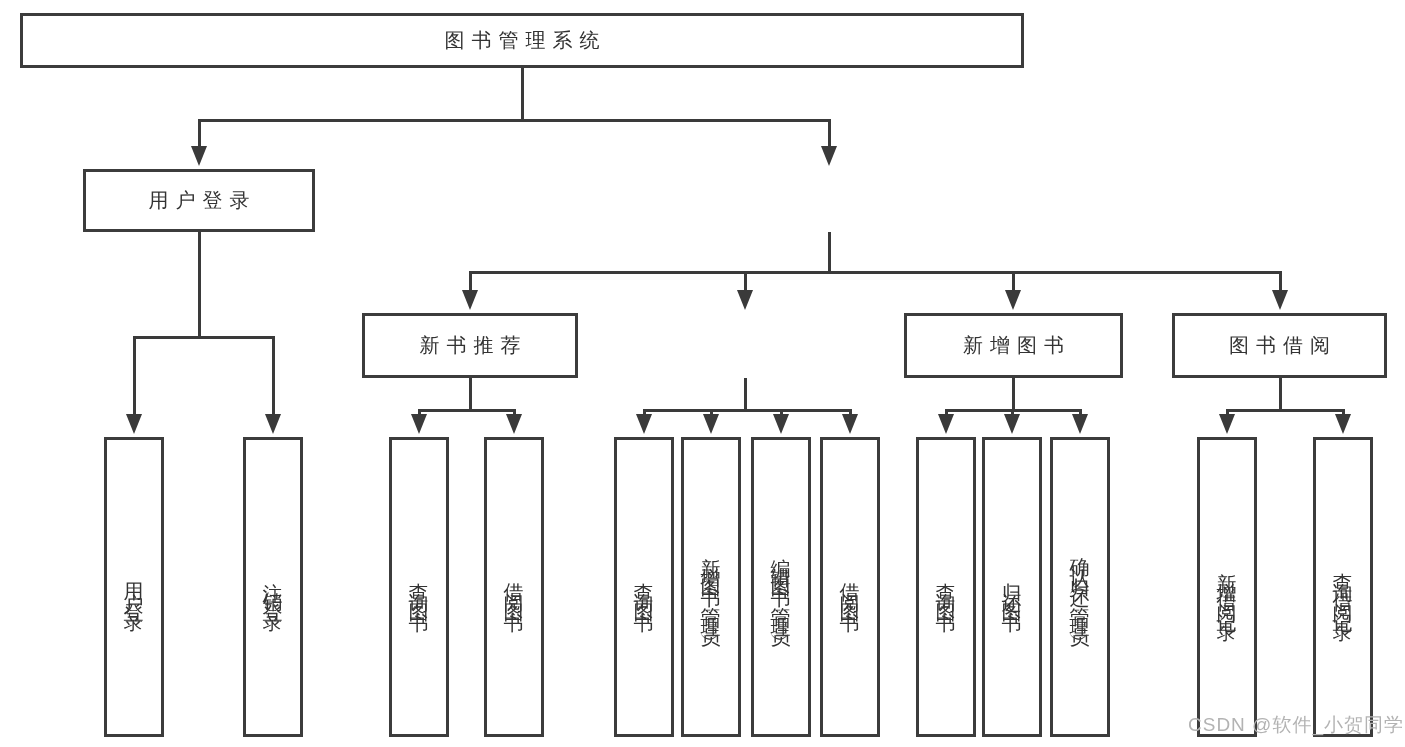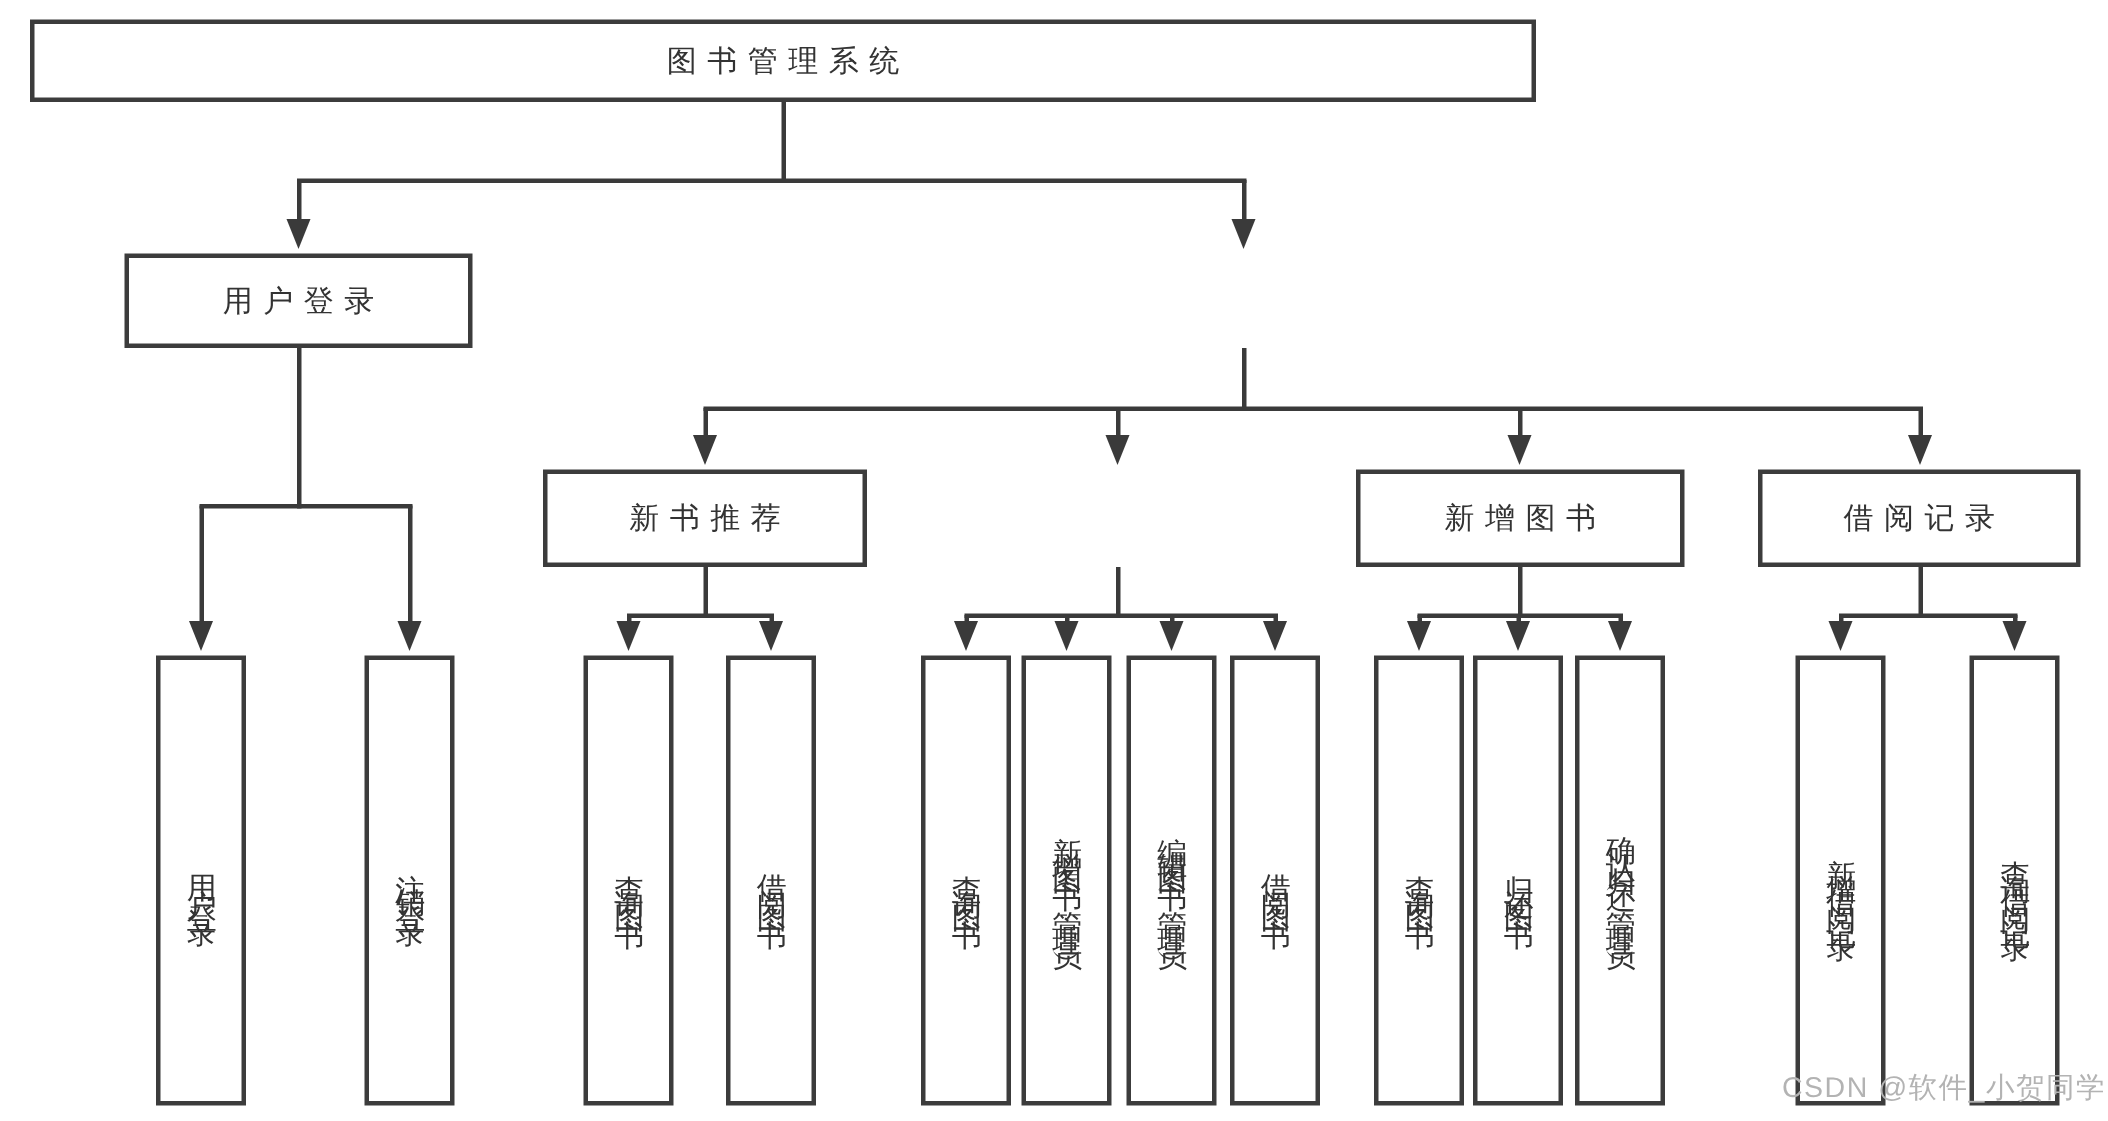--- a/index.html
+++ b/index.html
@@ -40,21 +40,21 @@
 <body>
 
 <div id="canvas">
 
   <div class="box pos-root">图书管理系统</div>
 
   <div class="box pos-login">用户登录</div>
 
   <div class="box pos-rec">新书推荐</div>
   <div class="box pos-cur">新增图书</div>
-  <div class="box pos-record">借阅记录</div>
+  <div class="box pos-record">图书借阅</div>
 
   <div class="box tall pos-a1">用户登录</div>
   <div class="box tall pos-a2">注销登录</div>
   <div class="box tall pos-b1">查询图书</div>
   <div class="box tall pos-b2">借阅图书</div>
   <div class="box tall pos-c1">查询图书</div>
   <div class="box tall pos-c2">新增图书（管理员）</div>
   <div class="box tall pos-c3">编辑图书（管理员）</div>
   <div class="box tall pos-c4">借阅图书</div>
   <div class="box tall pos-d1">查询图书</div>

